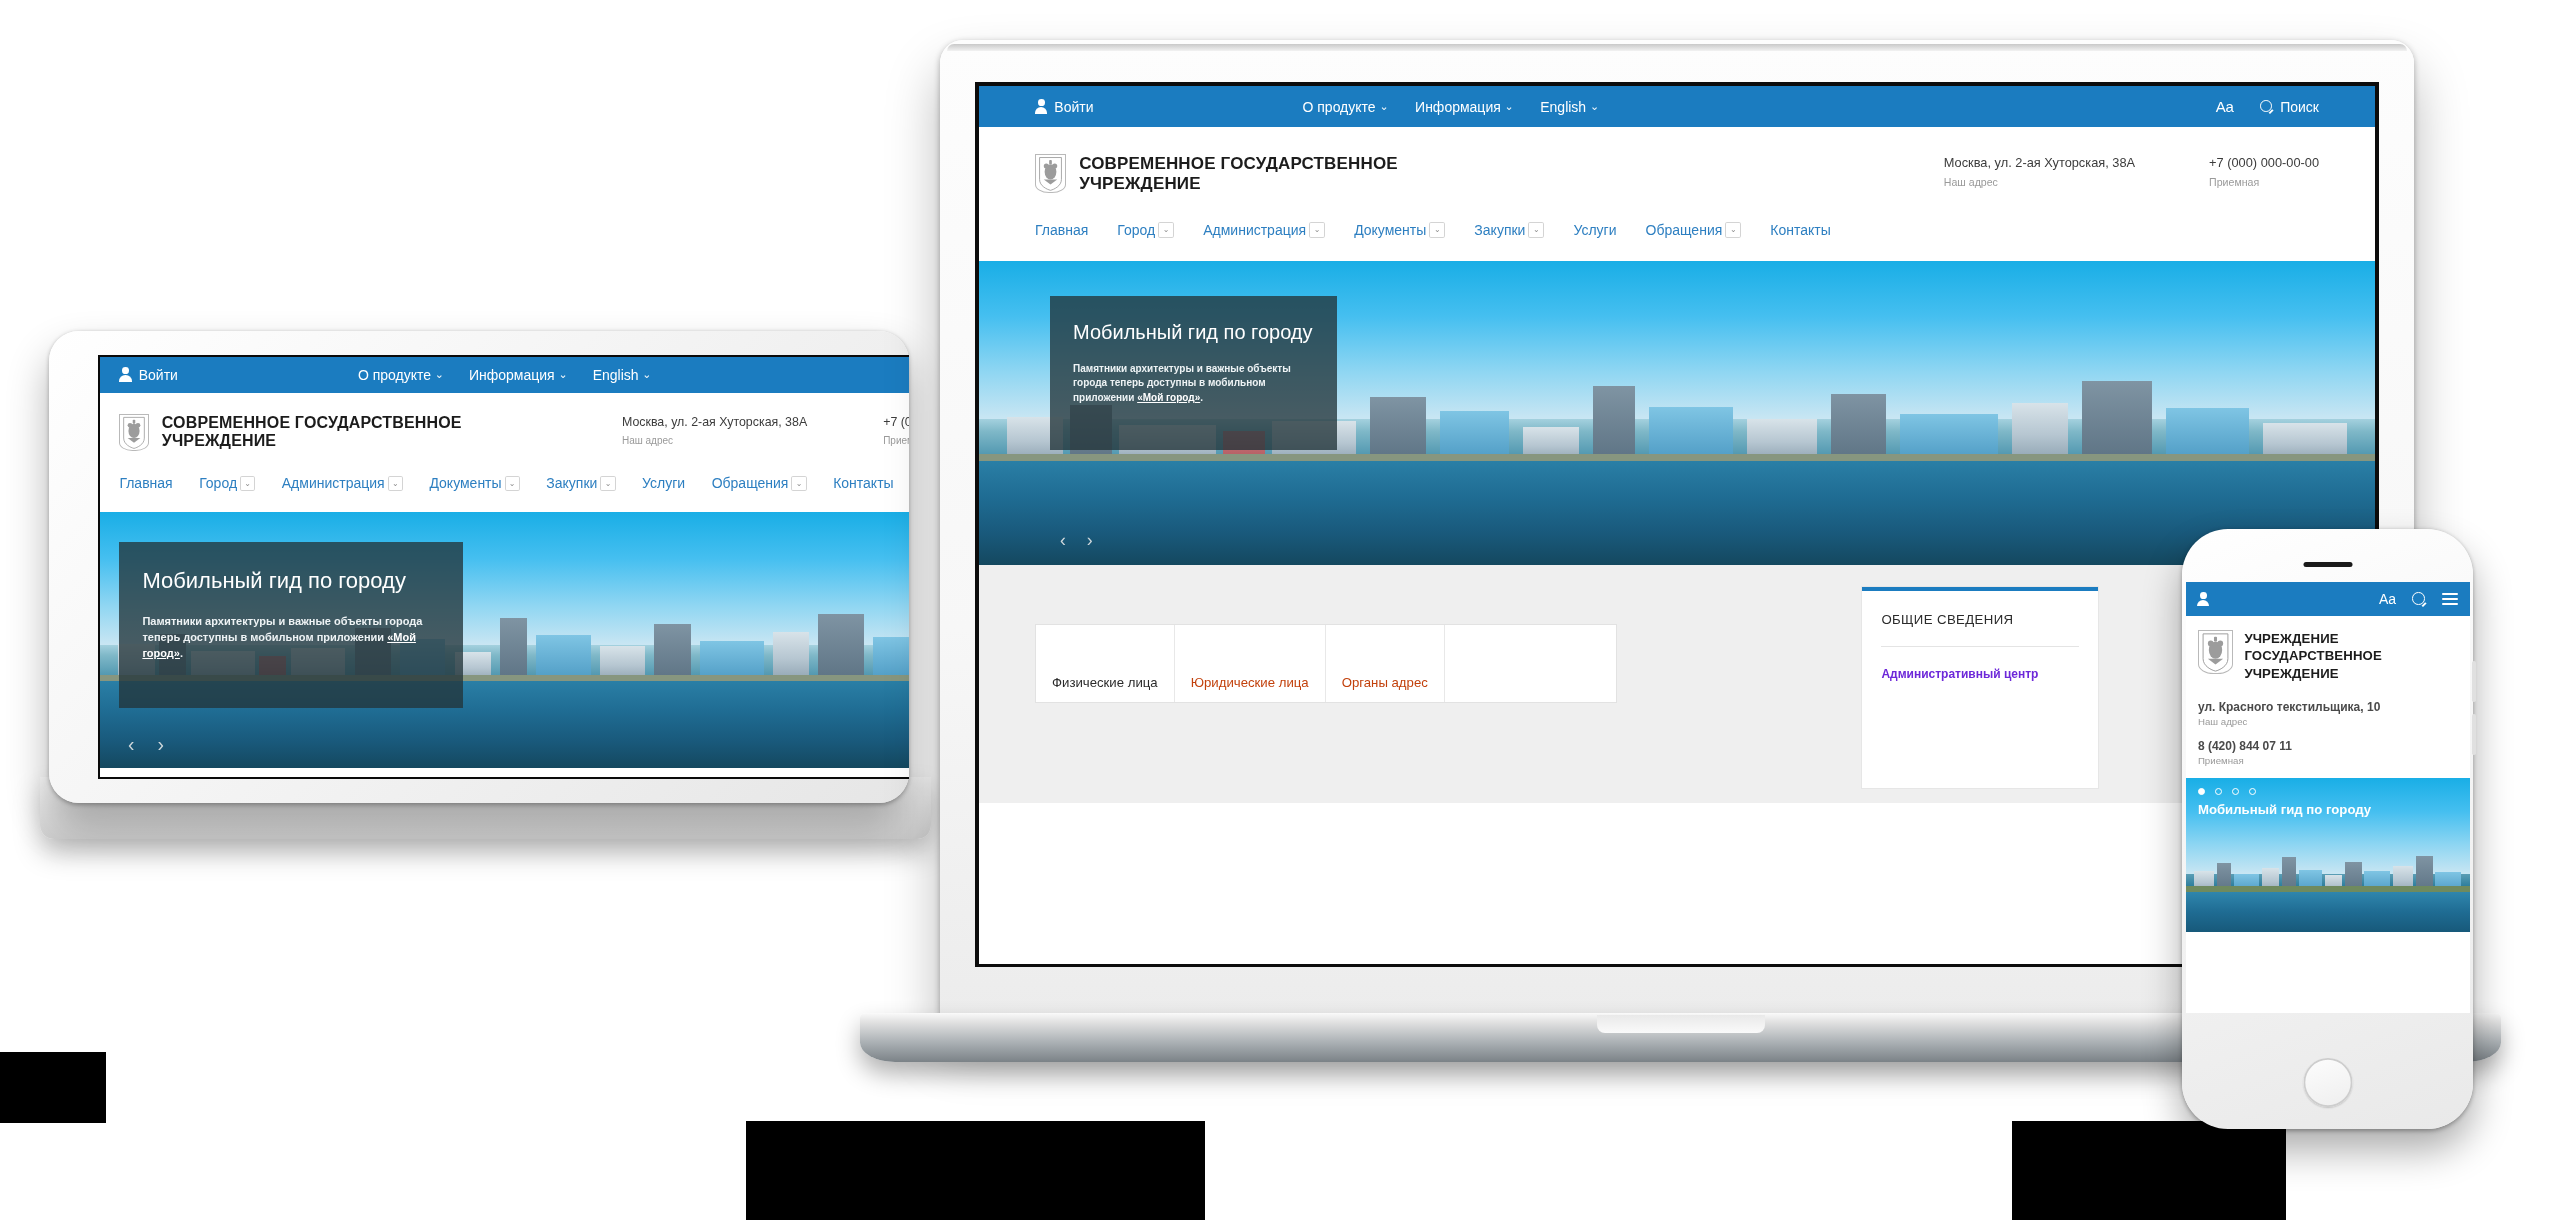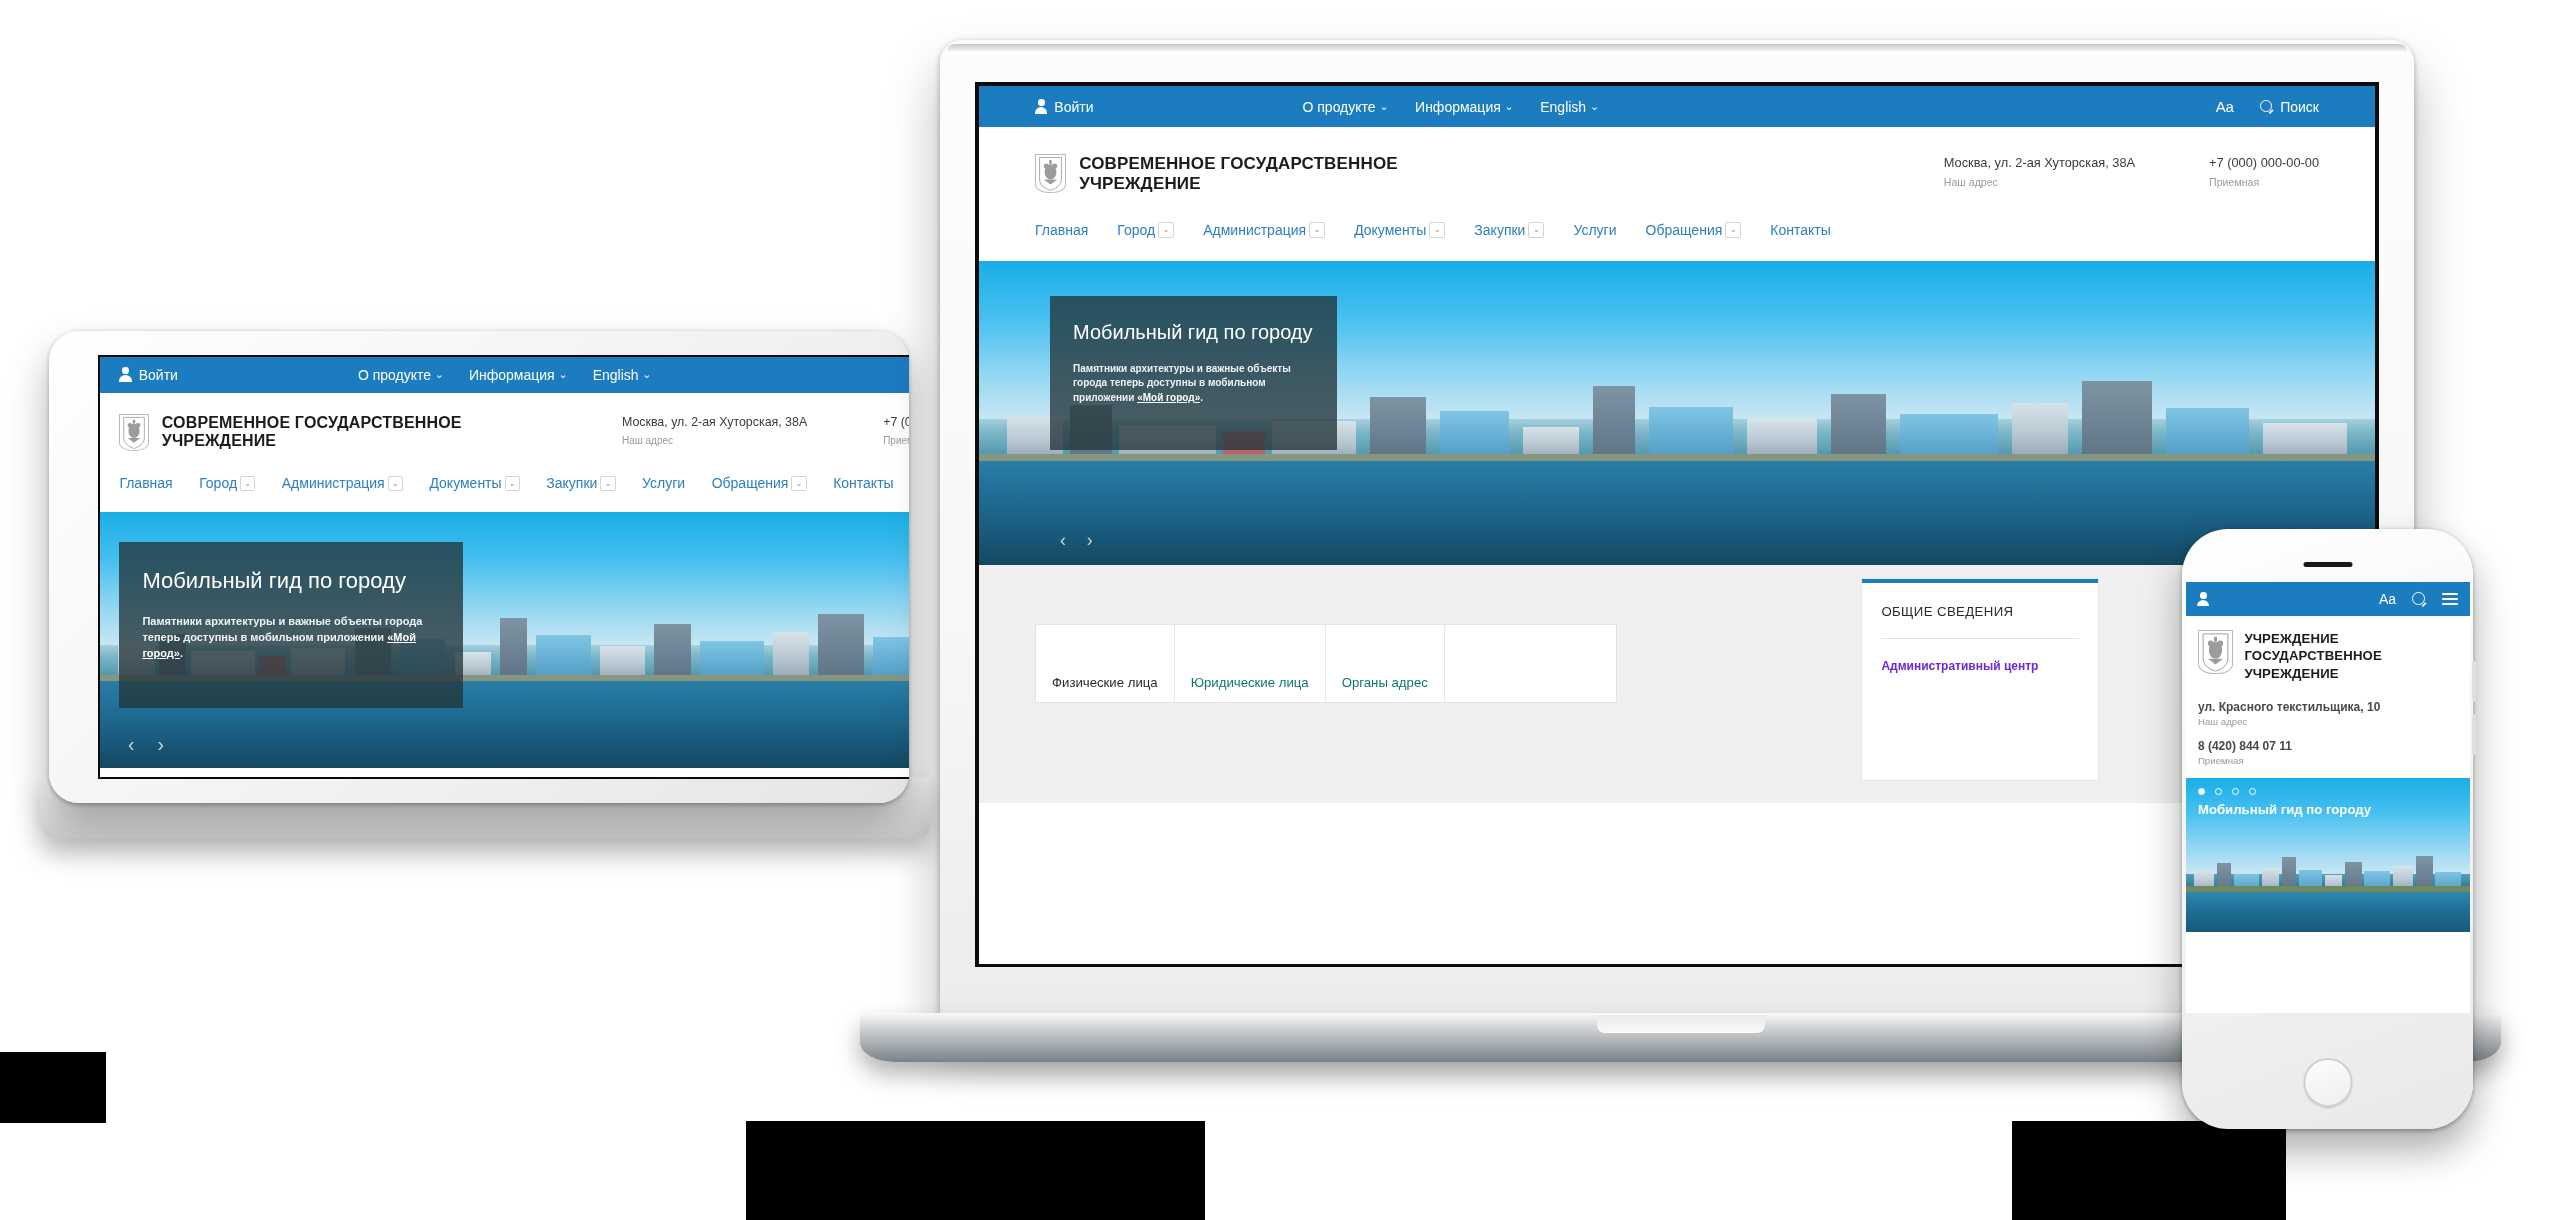--- a/index.html
+++ b/index.html
@@ -50,21 +50,21 @@
   .heroText a{color:#fff;}
   .heroArrows{position:absolute;display:flex;align-items:center;color:#cfd8dc;}
   .heroArrows span{display:inline-block;}
 
   
   .services{background:#efefef;width:100%;box-sizing:border-box;position:relative;}
   .svc-head{display:flex;align-items:baseline;}
   .svc-title{color:#2b2b2b;font-weight:400;}
   .svc-all{margin-left:auto;color:#2d7fc1;white-space:nowrap;}
   .svc-tabs{background:#fff;display:flex;border:0.9px solid #e2e2e2;box-sizing:border-box;}
-  .svc-tab{color:#0f766e;border-right:0.9px solid #e8e8e8;display:flex;align-items:flex-end;white-space:nowrap;}
+  .svc-tab{color:#c2410c;border-right:0.9px solid #e8e8e8;display:flex;align-items:flex-end;white-space:nowrap;}
   .svc-tab.active{color:#2b2b2b;}
   .svc-tab.filler{flex:1;border-right:none;}
 
   .sidecard{position:absolute;background:#fff;box-sizing:border-box;border:0.9px solid #e6e6e6;}
   .sidecard .bar{background:#1b7cc0;width:100%;}
   .sc-title{color:#2b2b2b;font-weight:400;letter-spacing:.03em;}
   .sc-rule{height:0.9px;background:#e4e4e4;}
   .sc-sub{color:#6d28d9;font-weight:700;}
 
   
@@ -421,21 +421,21 @@
               </div>
             <div class="svc-tab" style="padding:0 16px 11.5px 16px;">
                 <span>Юридические лица</span>
               </div>
             <div class="svc-tab" style="padding:0 16px 11.5px 16px;">
                 <span>Органы адрес</span>
               </div>
             <div class="svc-tab filler"></div>
           </div>
 
-          <div class="sidecard" style="left:882px;top:13px;width:238px;height:203px;">
+          <div class="sidecard" style="left:882px;top:21px;width:238px;height:203px;">
             <div class="bar" style="height:4.4px;"></div>
             <div style="padding:21px 19.4px 0 19.4px;">
               <div class="sc-title" style="font-size:13.2px;">ОБЩИЕ СВЕДЕНИЯ</div>
               <div class="sc-rule" style="margin:19.4px 0 19.4px 0;"></div>
               <div class="sc-sub" style="font-size:12px;">Административный центр</div>
             </div>
           </div>
         </div>
 
       </div>

